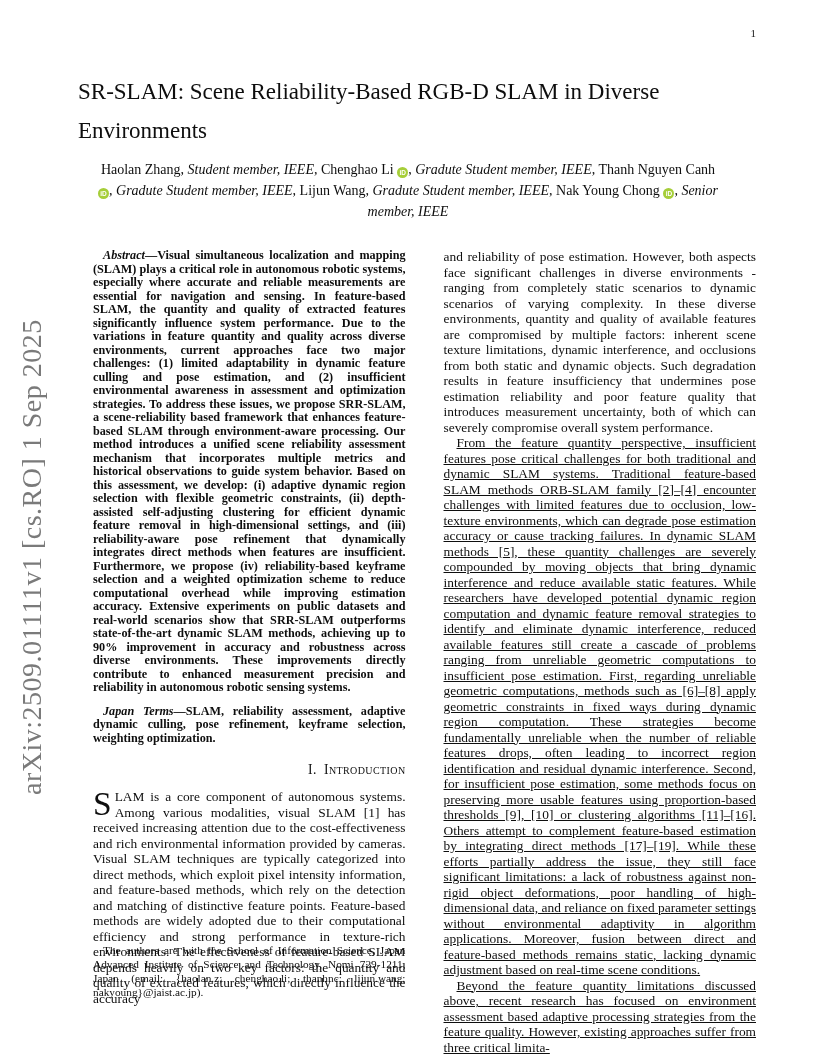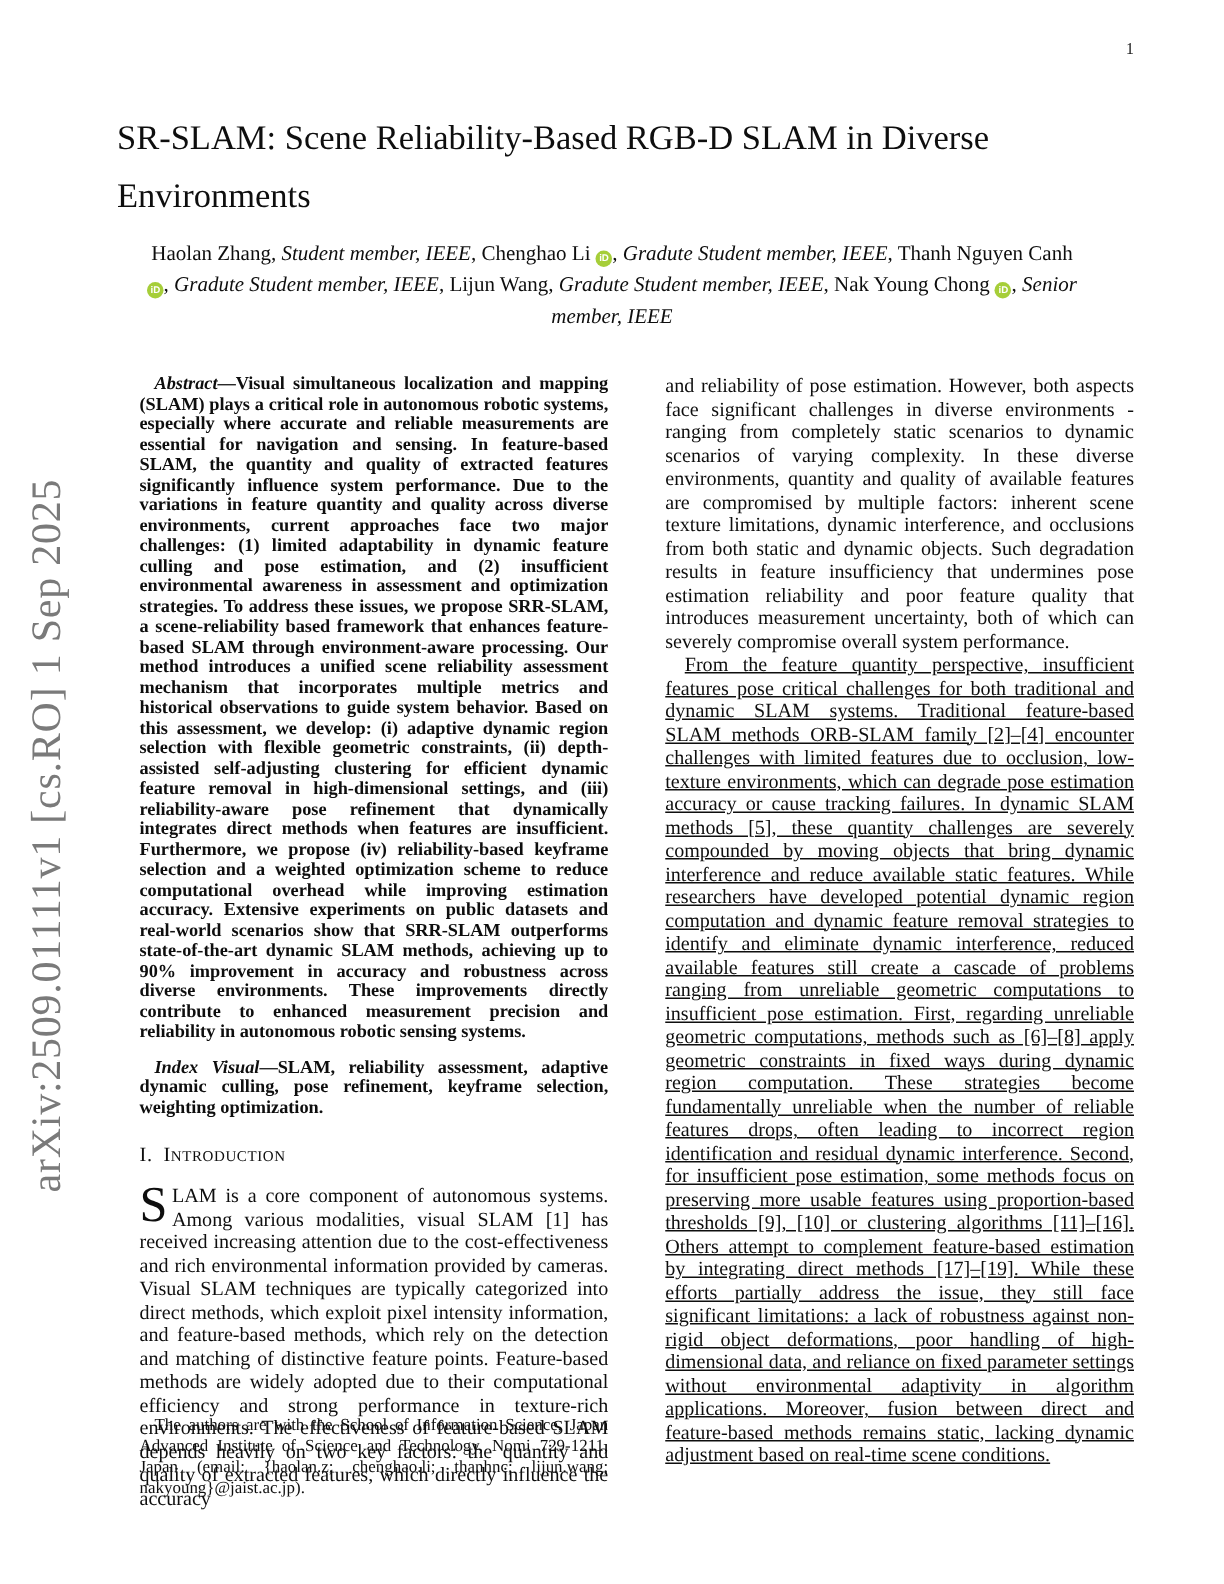--- a/index.html
+++ b/index.html
@@ -63,21 +63,21 @@
   .col.left { position: relative; height: 750px; }
   p { margin: 0; }
   .abstract, .indexterms {
     font-weight: bold;
     font-size: 12.2px;
     line-height: 13.5px;
     text-indent: 10px;
   }
   .indexterms { margin-top: 10px; }
   .section-heading {
-    text-align: left;
+    text-align: right;
     font-weight: normal;
     font-variant: small-caps;
     font-size: 13.6px;
     letter-spacing: 0.4px;
     margin: 17px 0 11px 0;
   }
   .body-para {
     font-size: 13.4px;
     line-height: 15.5px;
   }
@@ -106,22 +106,23 @@
 
 <h1 class="title">SR-SLAM: Scene Reliability-Based RGB-D SLAM in Diverse Environments</h1>
 
 <div class="authors">
   <span>Haolan Zhang, </span><span class="it">Student member, IEEE</span><span>, Chenghao Li </span><span class="orcid">iD</span><span>, </span><span class="it">Gradute Student member, IEEE</span><span>, Thanh Nguyen Canh </span><span class="orcid">iD</span><span>, </span><span class="it">Gradute Student member, IEEE</span><span>, Lijun Wang, </span><span class="it">Gradute Student member, IEEE</span><span>, Nak Young Chong </span><span class="orcid">iD</span><span>, </span><span class="it">Senior member, IEEE</span>
 </div>
 
 <div class="columns">
   <div class="col left">
     <p class="abstract"><span class="it">Abstract</span><span>—Visual simultaneous localization and mapping (SLAM) plays a critical role in autonomous robotic systems, especially where accurate and reliable measurements are essential for navigation and sensing. In feature-based SLAM, the quantity and quality of extracted features significantly influence system performance. Due to the variations in feature quantity and quality across diverse environments, current approaches face two major challenges: (1) limited adaptability in dynamic feature culling and pose estimation, and (2) insufficient environmental awareness in assessment and optimization strategies. To address these issues, we propose SRR-SLAM, a scene-reliability based framework that enhances feature-based SLAM through environment-aware processing. Our method introduces a unified scene reliability assessment mechanism that incorporates multiple metrics and historical observations to guide system behavior. Based on this assessment, we develop: (i) adaptive dynamic region selection with flexible geometric constraints, (ii) depth-assisted self-adjusting clustering for efficient dynamic feature removal in high-dimensional settings, and (iii) reliability-aware pose refinement that dynamically integrates direct methods when features are insufficient. Furthermore, we propose (iv) reliability-based keyframe selection and a weighted optimization scheme to reduce computational overhead while improving estimation accuracy. Extensive experiments on public datasets and real-world scenarios show that SRR-SLAM outperforms state-of-the-art dynamic SLAM methods, achieving up to 90% improvement in accuracy and robustness across diverse environments. These improvements directly contribute to enhanced measurement precision and reliability in autonomous robotic sensing systems.</span></p>
-    <p class="indexterms"><span class="it">Index Visual</span><span>—SLAM, reliability assessment, adaptive dynamic culling, pose refinement, keyframe selection, weighting optimization.</span></p>
+    <p class="indexterms"><span class="it">Japan Terms</span><span>—SLAM, reliability assessment, adaptive dynamic culling, pose refinement, keyframe selection, weighting optimization.</span></p>
     <h2 class="section-heading">I. Introduction</h2>
     <p class="body-para"><span class="dropcap">S</span><span>LAM is a core component of autonomous systems. Among various modalities, visual SLAM [1] has received increasing attention due to the cost-effectiveness and rich environmental information provided by cameras. Visual SLAM techniques are typically categorized into direct methods, which exploit pixel intensity information, and feature-based methods, which rely on the detection and matching of distinctive feature points. Feature-based methods are widely adopted due to their computational efficiency and strong performance in texture-rich environments. The effectiveness of feature-based SLAM depends heavily on two key factors: the quantity and quality of extracted features, which directly influence the accuracy</span></p>
     <p class="footnote">The authors are with the School of Information Science, Japan Advanced Institute of Science and Technology, Nomi 729-1211, Japan (email: {haolan.z; chenghao.li; thanhnc; lijun.wang; nakyoung}@jaist.ac.jp).</p>
   </div>
   <div class="col right">
     <p class="body-para">and reliability of pose estimation. However, both aspects face significant challenges in diverse environments - ranging from completely static scenarios to dynamic scenarios of varying complexity. In these diverse environments, quantity and quality of available features are compromised by multiple factors: inherent scene texture limitations, dynamic interference, and occlusions from both static and dynamic objects. Such degradation results in feature insufficiency that undermines pose estimation reliability and poor feature quality that introduces measurement uncertainty, both of which can severely compromise overall system performance.</p>
     <p class="body-para indent">From the feature quantity perspective, insufficient features pose critical challenges for both traditional and dynamic SLAM systems. Traditional feature-based SLAM methods ORB-SLAM family [2]–[4] encounter challenges with limited features due to occlusion, low-texture environments, which can degrade pose estimation accuracy or cause tracking failures. In dynamic SLAM methods [5], these quantity challenges are severely compounded by moving objects that bring dynamic interference and reduce available static features. While researchers have developed potential dynamic region computation and dynamic feature removal strategies to identify and eliminate dynamic interference, reduced available features still create a cascade of problems ranging from unreliable geometric computations to insufficient pose estimation. First, regarding unreliable geometric computations, methods such as [6]–[8] apply geometric constraints in fixed ways during dynamic region computation. These strategies become fundamentally unreliable when the number of reliable features drops, often leading to incorrect region identification and residual dynamic interference. Second, for insufficient pose estimation, some methods focus on preserving more usable features using proportion-based thresholds [9], [10] or clustering algorithms [11]–[16]. Others attempt to complement feature-based estimation by integrating direct methods [17]–[19]. While these efforts partially address the issue, they still face significant limitations: a lack of robustness against non-rigid object deformations, poor handling of high-dimensional data, and reliance on fixed parameter settings without environmental adaptivity in algorithm applications. Moreover, fusion between direct and feature-based methods remains static, lacking dynamic adjustment based on real-time scene conditions.</p>
+    <p class="body-para indent">Beyond the feature quantity limitations discussed above, recent research has focused on environment assessment based adaptive processing strategies from the feature quality. However, existing approaches suffer from three critical limita-</p>
   </div>
 </div>
 
 </body></html>

